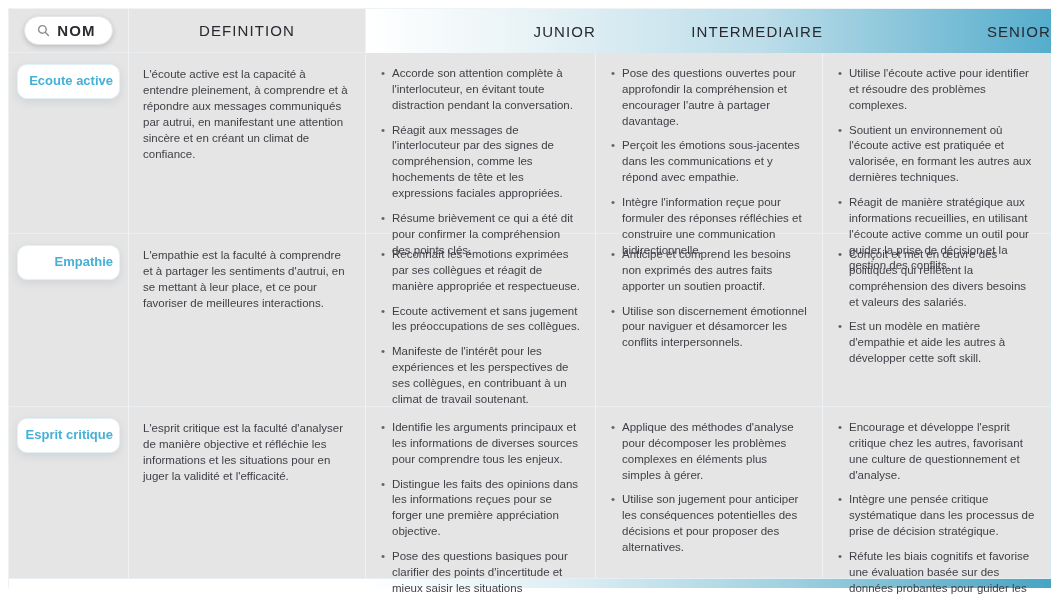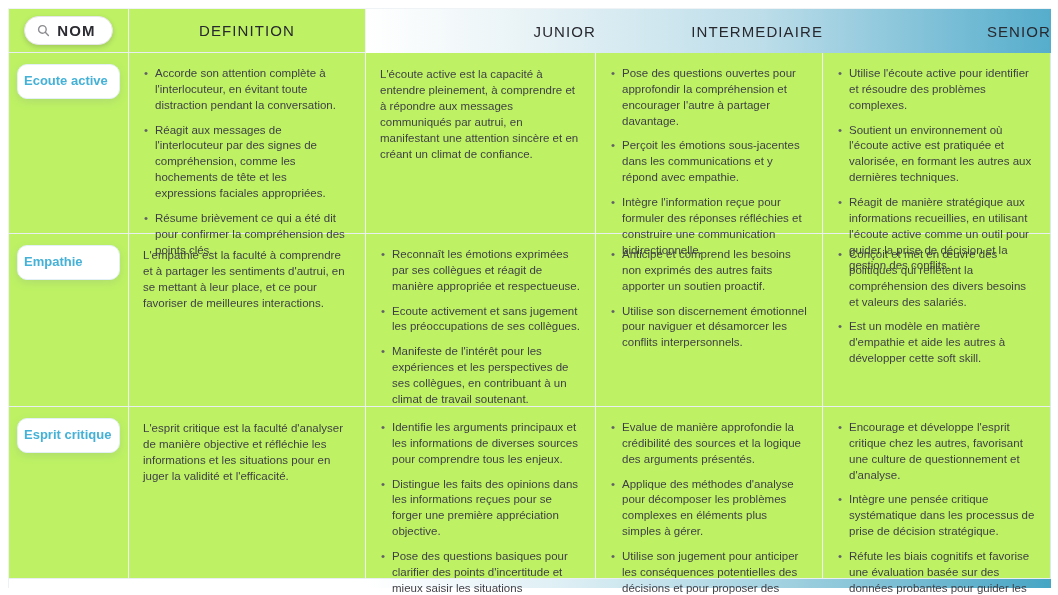--- a/index.html
+++ b/index.html
@@ -4,21 +4,21 @@
 <style>
   html,body{margin:0;padding:0;background:#ffffff;}
   body{width:1058px;height:595px;font-family:"Liberation Sans",sans-serif;overflow:hidden;}
   .matrix{
     margin:8px;width:1042px;display:grid;
     grid-template-columns:120px 237px 230px 227px 1fr;
     grid-template-rows:44px 181px 173px 172px 9px;
     border-top:1px solid #f0f3f5;border-left:1px solid #eef1f3;
     background:#fff;
   }
-  .c{border-right:1px solid #eef2f4;border-bottom:1px solid #e9eef2;background:#bef264;box-sizing:border-box;}
+  .c{border-right:1px solid #eef2f4;border-bottom:1px solid #e9eef2;background:#e5e5e5;box-sizing:border-box;}
   .c.lastcol{border-right:1px solid #d8eaf2;}
   
   .hcell{display:flex;align-items:center;justify-content:center;}
   .hlabel{font-weight:400;font-size:15px;letter-spacing:1.1px;color:#28282f;}
   .grad-head{
     grid-column:3/6;grid-row:1;display:grid;grid-template-columns:230px 227px 1fr;
     align-items:center;box-sizing:border-box;
     background:linear-gradient(90deg,#ffffff 0%,#eaf4f7 22%,#bcdde9 58%,#55adcc 100%);
   }
   .grad-head .hlabel{text-align:right;}
@@ -27,21 +27,21 @@
     border:1px solid #e6e6e8;border-radius:16px;padding:5px 16px 5px 12px;
     box-shadow:0 2px 5px rgba(60,60,70,0.22);cursor:pointer;
   }
   .pill .pill-label{font-weight:700;font-size:15px;letter-spacing:1.2px;color:#2b2b31;}
   .sicon{display:block;}
   
   .name-cell{display:flex;justify-content:center;align-items:flex-start;padding:11px 8px 0;}
   .card{
     background:#fff;border:1px solid #e3f1f6;border-radius:10px;
     box-shadow:0 3px 8px rgba(110,130,150,0.18);
-    padding:8px 6px;width:100%;max-width:100px;text-align:left;
+    padding:8px 6px;width:100%;max-width:100px;text-align:right;
     color:#45b1d6;font-weight:700;font-size:13px;line-height:1.3;cursor:pointer;
   }
   .def-cell{padding:13px 16px 0 14px;font-size:11.5px;color:#3f3f46;line-height:1.4;}
   .list-cell{padding:13px 14px 0 14px;}
   ul.levels{list-style:none;margin:0;padding:0;display:flex;flex-direction:column;gap:9px;
     font-size:11.5px;color:#3f3f46;line-height:1.38;}
   ul.levels li{position:relative;padding-left:12px;}
   ul.levels li::before{content:"\2022";position:absolute;left:1px;top:0;color:#606066;}
   .grad-bar{
     grid-column:3/6;grid-row:5;
@@ -67,28 +67,28 @@
   </div>
   <div class="grad-head">
     <span class="hlabel">JUNIOR</span>
     <span class="hlabel">INTERMEDIAIRE</span>
     <span class="hlabel">SENIOR</span>
   </div>
 
   <div class="c name-cell">
     <div class="card">Ecoute active</div>
   </div>
+  <div class="c def-cell">L'écoute active est la capacité à entendre pleinement, à comprendre et à répondre aux messages communiqués par autrui, en manifestant une attention sincère et en créant un climat de confiance.</div>
   <div class="c list-cell">
     <ul class="levels">
       <li>Accorde son attention complète à l'interlocuteur, en évitant toute distraction pendant la conversation.</li>
       <li>Réagit aux messages de l'interlocuteur par des signes de compréhension, comme les hochements de tête et les expressions faciales appropriées.</li>
       <li>Résume brièvement ce qui a été dit pour confirmer la compréhension des points clés.</li>
     </ul>
   </div>
-  <div class="c def-cell">L'écoute active est la capacité à entendre pleinement, à comprendre et à répondre aux messages communiqués par autrui, en manifestant une attention sincère et en créant un climat de confiance.</div>
   <div class="c list-cell">
     <ul class="levels">
       <li>Pose des questions ouvertes pour approfondir la compréhension et encourager l'autre à partager davantage.</li>
       <li>Perçoit les émotions sous-jacentes dans les communications et y répond avec empathie.</li>
       <li>Intègre l'information reçue pour formuler des réponses réfléchies et construire une communication bidirectionnelle.</li>
     </ul>
   </div>
   <div class="c list-cell lastcol">
     <ul class="levels">
       <li>Utilise l'écoute active pour identifier et résoudre des problèmes complexes.</li>
@@ -127,21 +127,20 @@
   <div class="c def-cell">L'esprit critique est la faculté d'analyser de manière objective et réfléchie les informations et les situations pour en juger la validité et l'efficacité.</div>
   <div class="c list-cell">
     <ul class="levels">
       <li>Identifie les arguments principaux et les informations de diverses sources pour comprendre tous les enjeux.</li>
       <li>Distingue les faits des opinions dans les informations reçues pour se forger une première appréciation objective.</li>
       <li>Pose des questions basiques pour clarifier des points d'incertitude et mieux saisir les situations complexes.</li>
     </ul>
   </div>
   <div class="c list-cell">
     <ul class="levels">
-      <li>Evalue de manière approfondie la crédibilité des sources et la logique des arguments présentés.</li>
       <li>Applique des méthodes d'analyse pour décomposer les problèmes complexes en éléments plus simples à gérer.</li>
       <li>Utilise son jugement pour anticiper les conséquences potentielles des décisions et pour proposer des alternatives.</li>
     </ul>
   </div>
   <div class="c list-cell lastcol">
     <ul class="levels">
       <li>Encourage et développe l'esprit critique chez les autres, favorisant une culture de questionnement et d'analyse.</li>
       <li>Intègre une pensée critique systématique dans les processus de prise de décision stratégique.</li>
       <li>Réfute les biais cognitifs et favorise une évaluation basée sur des données probantes pour guider les orientations futures.</li>
     </ul>

